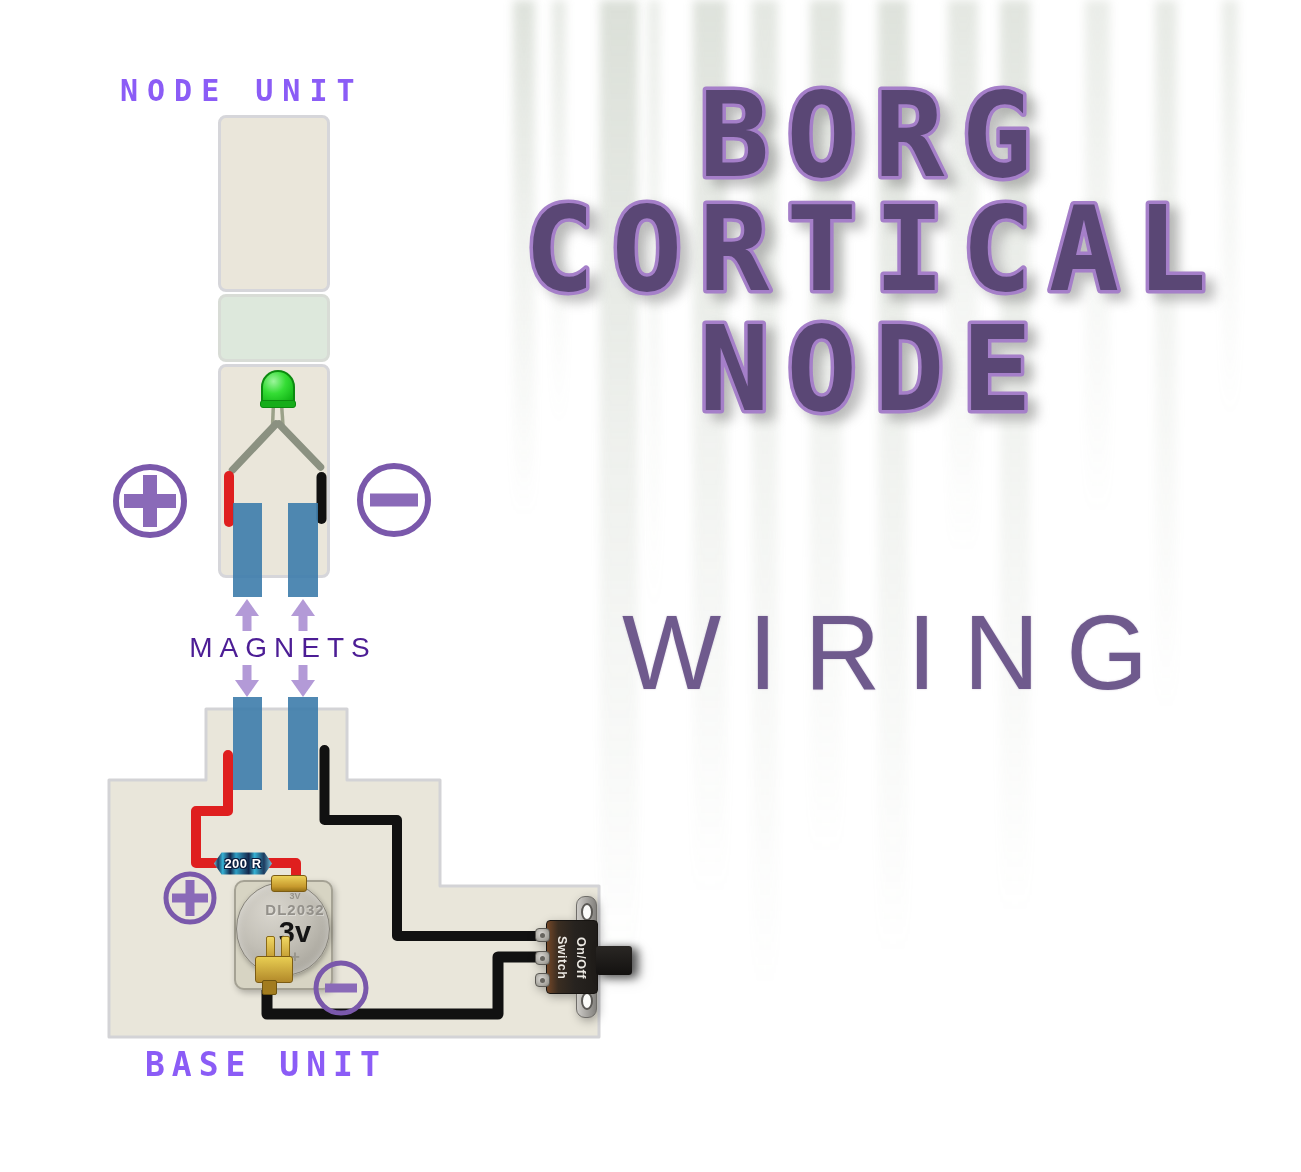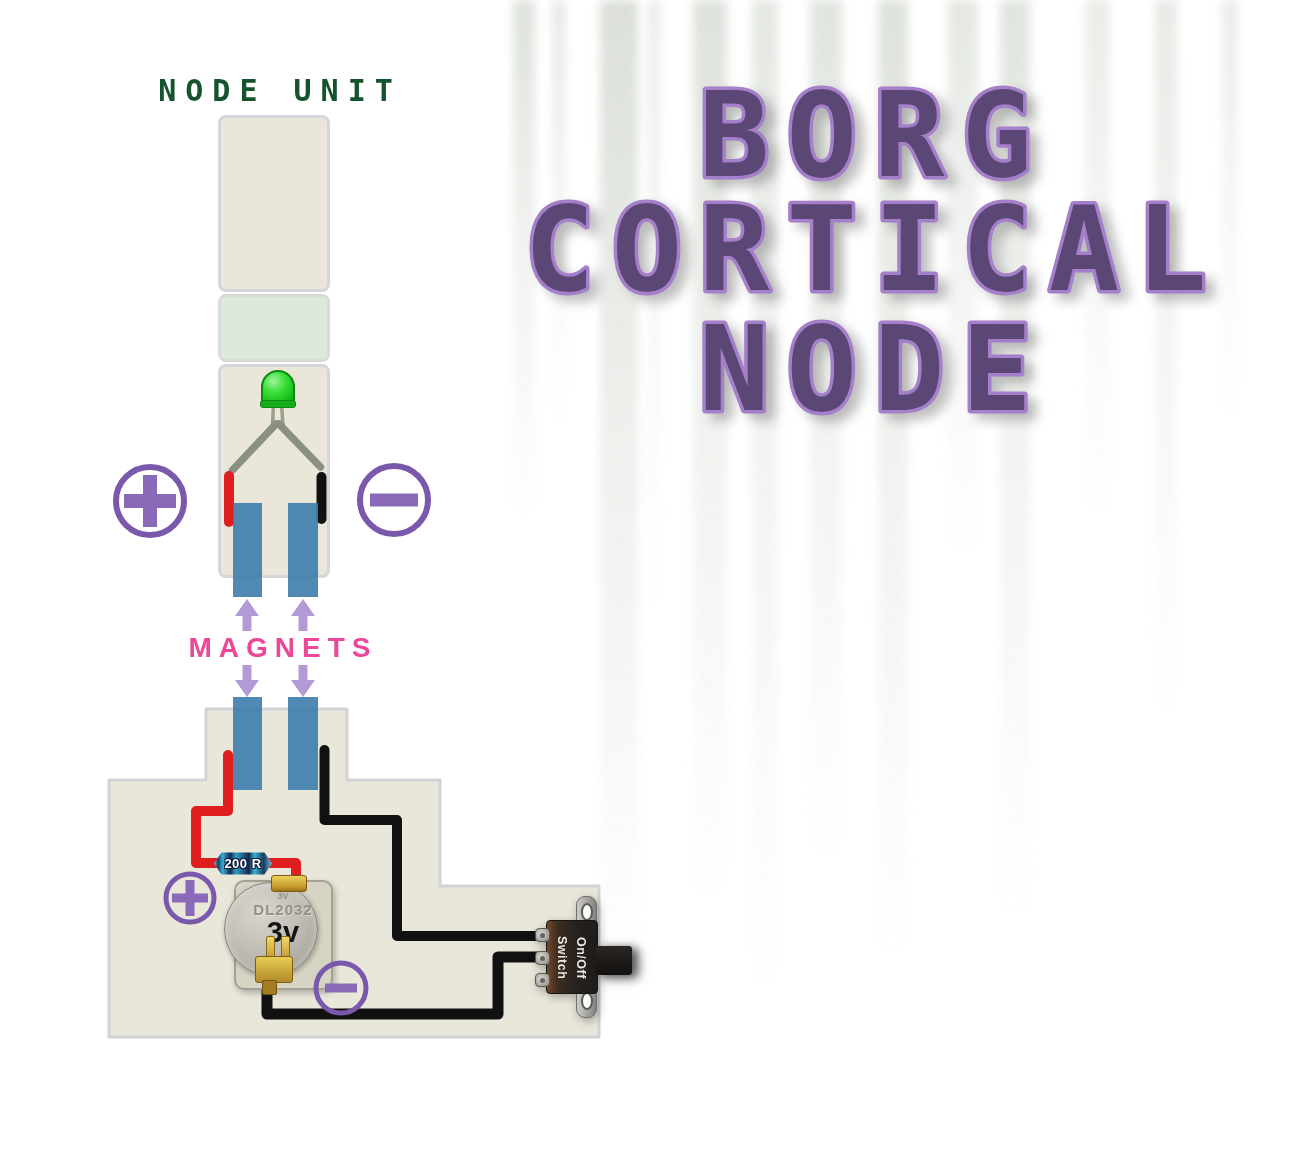--- a/index.html
+++ b/index.html
@@ -32,28 +32,28 @@
     left:575px; top:600px; width:620px; text-align:center;
     font-family:"Liberation Sans", sans-serif;
     font-size:105px; letter-spacing:27px; padding-left:27px;
     color:#6f5a8d; line-height:1; font-weight:normal;
     text-shadow:0 0 2px rgba(111,90,141,0.35);
   }
 
   
   .unit-label {
     font-family:"DejaVu Sans Mono", monospace; font-weight:bold;
-    color:#14532d; text-align:center; line-height:1;
+    color:#8b5cf6; text-align:left; line-height:1;
   }
   .label-node { left:120px; top:76px;  width:320px; font-size:30px; letter-spacing:9px; }
   .label-base { left:145px; top:1048px;width:310px; font-size:33px; letter-spacing:7px; }
   .label-magnets {
     left:152px; top:634px; width:262px; text-align:center;
-    font-family:"Liberation Sans", sans-serif; font-weight:bold;
-    font-size:28px; letter-spacing:7px; color:#ec4899; line-height:1;
+    font-family:"Liberation Sans", sans-serif; font-weight:normal;
+    font-size:28px; letter-spacing:7px; color:#4c1d95; line-height:1;
   }
 
   
   .board-seg {
     left:218px; width:112px; border:3px solid #d6d6da; border-radius:8px;
     background:#eae6da;
   }
   .seg-top    { top:115px; height:177px; }
   .seg-middle { top:294px; height:68px; background:#dde8dc; border-color:#d8dcd6; }
   .seg-bottom { top:364px; height:214px; }
@@ -92,21 +92,21 @@
     left:234px; top:880px; width:99px; height:110px;
     background:#d7d4c3; border:2px solid #a5a294; border-radius:10px;
     box-shadow:2px 3px 6px rgba(0,0,0,0.25);
   }
   .battery-clip-top {
     left:271px; top:875px; width:36px; height:17px;
     background:linear-gradient(180deg,#ecd158 0%,#c79a2e 70%,#9a7518 100%);
     border:1px solid #7c5c14; border-radius:3px;
   }
   .coin-cell {
-    left:224px; top:882px; width:94px; height:94px; border-radius:50%;
+    left:236px; top:882px; width:94px; height:94px; border-radius:50%;
     background:radial-gradient(circle at 38% 30%, #d9d6ce 0%, #c2bfb6 45%, #a8a59c 78%, #94918a 100%);
     border:1px solid #87847b;
     box-shadow:1px 2px 5px rgba(0,0,0,0.30), inset 0 0 8px rgba(255,255,255,0.45);
     display:flex; flex-direction:column; align-items:center; justify-content:center;
     line-height:1.05;
     padding-left:24px;
   }
   .coin-v-small { font-size:9px;  color:#95928a; font-weight:bold; }
   .coin-model   { font-size:15px; color:#93908a; font-weight:bold; letter-spacing:1px;
                   text-shadow:1px 1px 0 rgba(255,255,255,0.35);text-align:center; }
@@ -182,23 +182,25 @@
     <div class="streak" style="left:1085px;width:25px;height:520px;opacity:.35"></div>
     <div class="streak" style="left:1155px;width:22px;height:720px;opacity:.40"></div>
     <div class="streak" style="left:1222px;width:16px;height:420px;opacity:.35"></div>
   </div>
 
   <svg id="title-svg" class="layer" width="1301" height="1172">
     <text x="874" y="176">BORG</text>
     <text x="874" y="290">CORTICAL</text>
     <text x="874" y="410">NODE</text>
   </svg>
+  <div class="abs wiring">WIRING</div>
 
   <div class="abs unit-label label-node">NODE UNIT</div>
   <div class="abs label-magnets">MAGNETS</div>
+  <div class="abs unit-label label-base">BASE UNIT</div>
 
   <div>
     <div class="abs board-seg seg-top"></div>
     <div class="abs board-seg seg-middle"></div>
     <div class="abs board-seg seg-bottom"></div>
   </div>
 
   <svg class="layer" width="1301" height="1172">
     <path d="M206 709 L347 709 L347 780 L440 780 L440 886 L599 886 L599 1037 L109 1037 L109 780 L206 780 Z" fill="#e9e6da" stroke="#d3d3d6" stroke-width="3" stroke-linejoin="round"></path>
 

